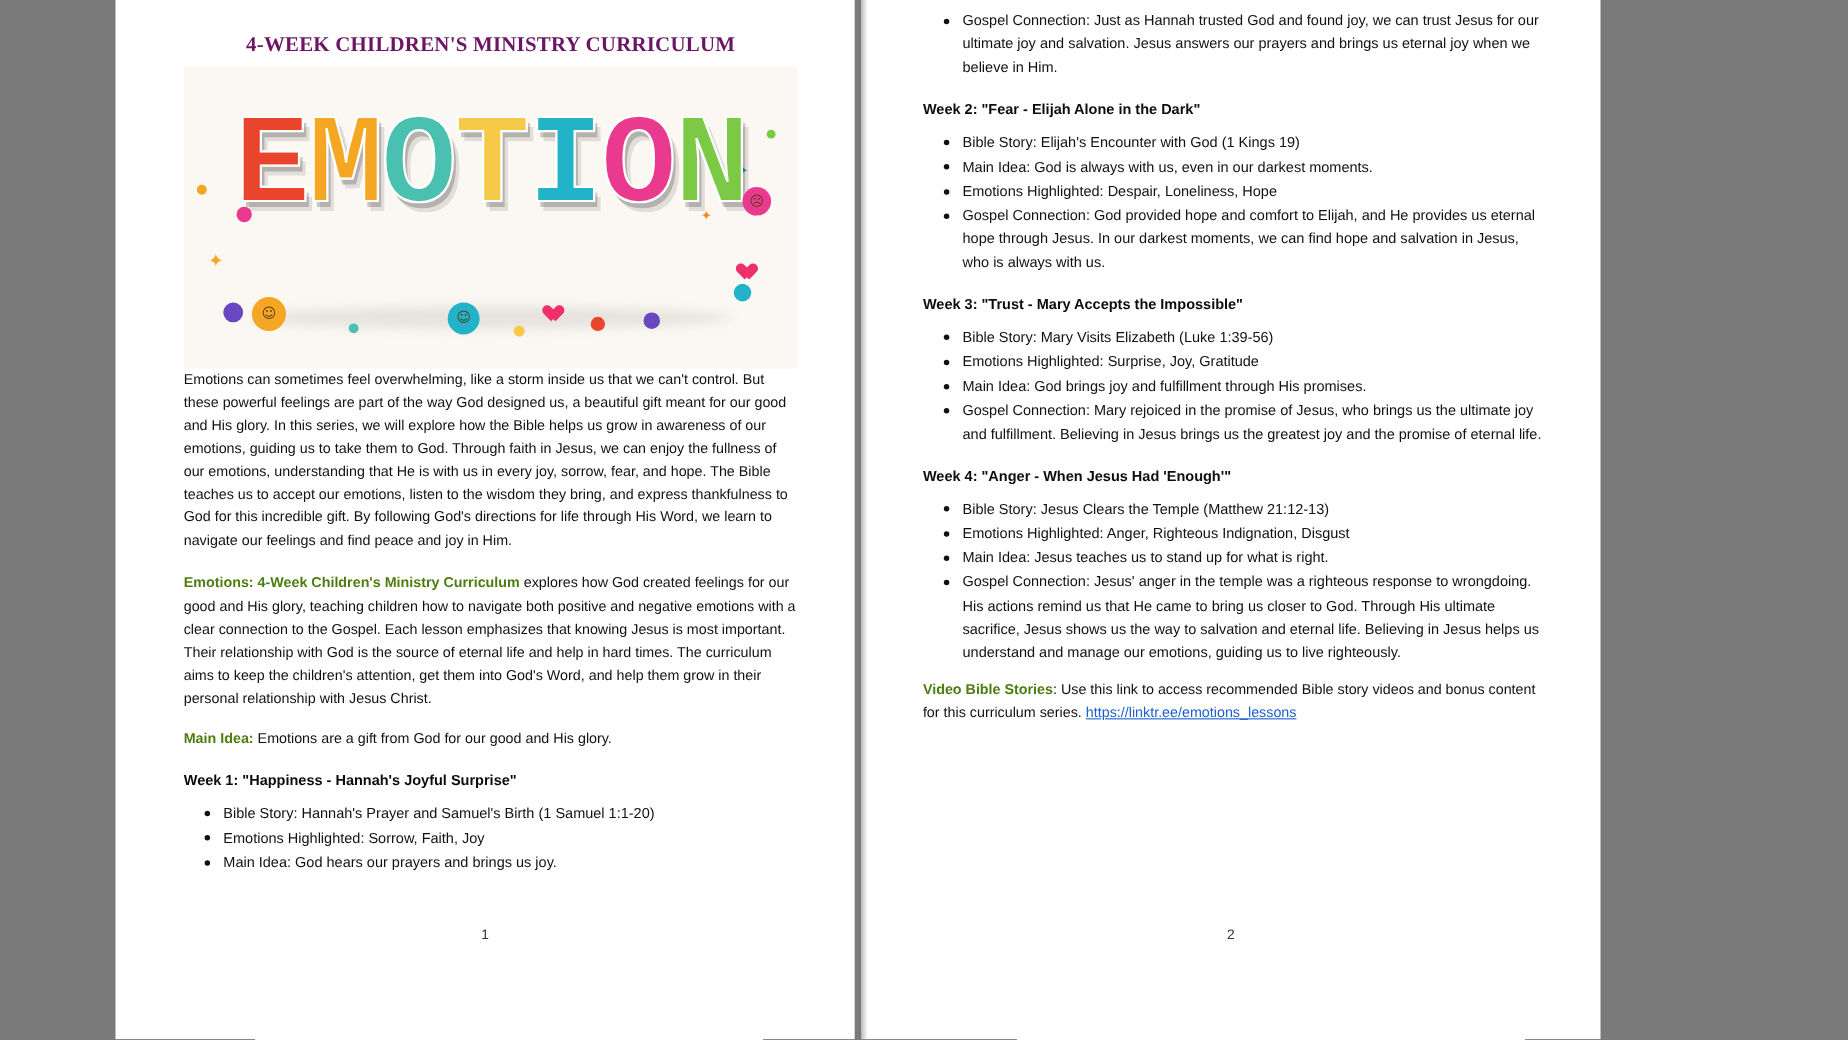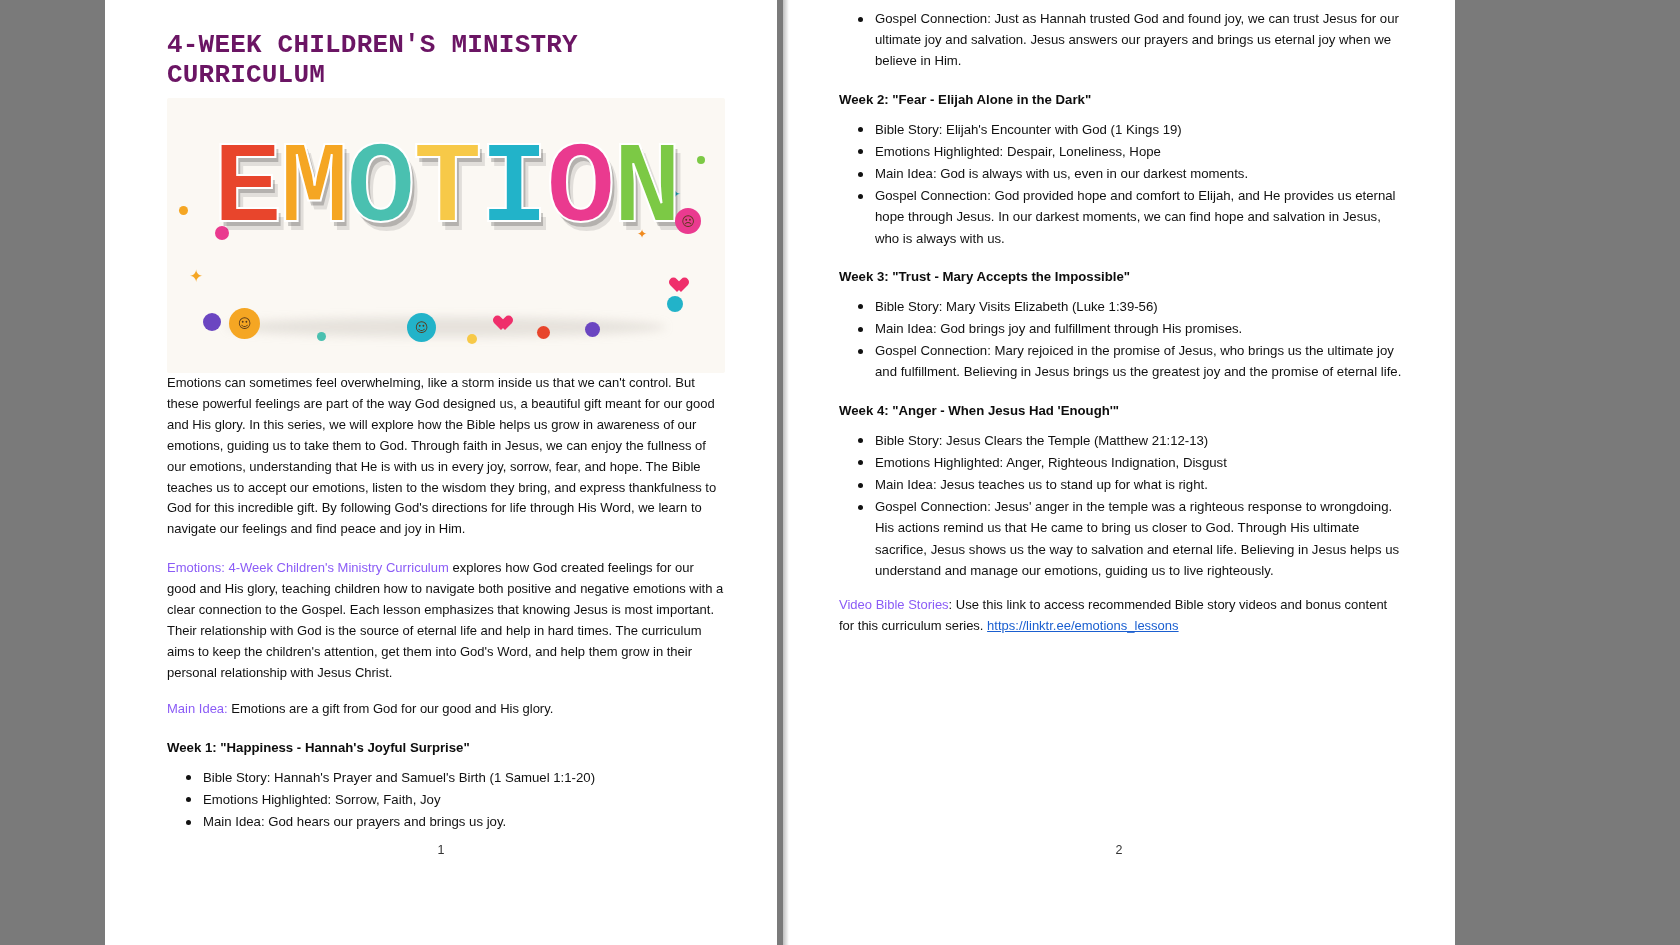--- a/index.html
+++ b/index.html
@@ -27,27 +27,27 @@
 
   .page-inner {
     position: relative;
     height: 100%;
     padding: 0 0 0 0;
   }
   .content-1 { padding: 30px 52px 0 62px; }
   .content-2 { padding: 8px 52px 0 56px; }
 
   .doc-title {
-    text-align: left;
+    text-align: center;
     color: #6b1564;
     font-weight: bold;
-    font-size: 26px;
+    font-size: 19px;
     letter-spacing: 0.2px;
     margin: 0 0 8px 0;
-    font-family: Liberation Mono, monospace;
+    font-family: Liberation Serif, serif;
   }
 
   
   .hero {
     position: relative;
     width: 558px;
     height: 275px;
     margin: 0 auto;
     background: #fbf8f3;
     overflow: hidden;
@@ -146,21 +146,21 @@
     padding-left: 0;
   }
   ul.bullets li:before {
     content: "";
     position: absolute;
     left: -17px; top: 8.5px;
     width: 5px; height: 5px;
     background: #111111;
     border-radius: 50%;
   }
-  strong { font-weight: normal; color: #8b5cf6; }
+  strong { font-weight: bold; color: #4d7c0f; }
   a.doclink {
     color: #1a5fd0;
     text-decoration: underline;
     margin-top: 42px;
   }
   .page-num {
     position: absolute;
     bottom: 88px;
     width: 100%;
     text-align: center;
@@ -236,28 +236,29 @@
     <div class="page-inner">
       <div class="content-2">
 
         <ul class="bullets">
           <li>Gospel Connection: Just as Hannah trusted God and found joy, we can trust Jesus for our ultimate joy and salvation. Jesus answers our prayers and brings us eternal joy when we believe in Him.</li>
         </ul>
 
         <div class="sec-head">Week 2: "Fear - Elijah Alone in the Dark"</div>
         <ul class="bullets">
           <li>Bible Story: Elijah's Encounter with God (1 Kings 19)</li>
+          <li>Main Idea: God is always with us, even in our darkest moments.</li>
           <li>Emotions Highlighted: Despair, Loneliness, Hope</li>
-          <li>Main Idea: God is always with us, even in our darkest moments.</li>
           <li>Gospel Connection: God provided hope and comfort to Elijah, and He provides us eternal hope through Jesus. In our darkest moments, we can find hope and salvation in Jesus, who is always with us.</li>
         </ul>
 
         <div class="sec-head">Week 3: "Trust - Mary Accepts the Impossible"</div>
         <ul class="bullets">
           <li>Bible Story: Mary Visits Elizabeth (Luke 1:39-56)</li>
+          <li>Emotions Highlighted: Surprise, Joy, Gratitude</li>
           <li>Main Idea: God brings joy and fulfillment through His promises.</li>
           <li>Gospel Connection: Mary rejoiced in the promise of Jesus, who brings us the ultimate joy and fulfillment. Believing in Jesus brings us the greatest joy and the promise of eternal life.</li>
         </ul>
 
         <div class="sec-head">Week 4: "Anger - When Jesus Had 'Enough'"</div>
         <ul class="bullets">
           <li>Bible Story: Jesus Clears the Temple (Matthew 21:12-13)</li>
           <li>Emotions Highlighted: Anger, Righteous Indignation, Disgust</li>
           <li>Main Idea: Jesus teaches us to stand up for what is right.</li>
           <li>Gospel Connection: Jesus' anger in the temple was a righteous response to wrongdoing. His actions remind us that He came to bring us closer to God. Through His ultimate sacrifice, Jesus shows us the way to salvation and eternal life. Believing in Jesus helps us understand and manage our emotions, guiding us to live righteously.</li>

